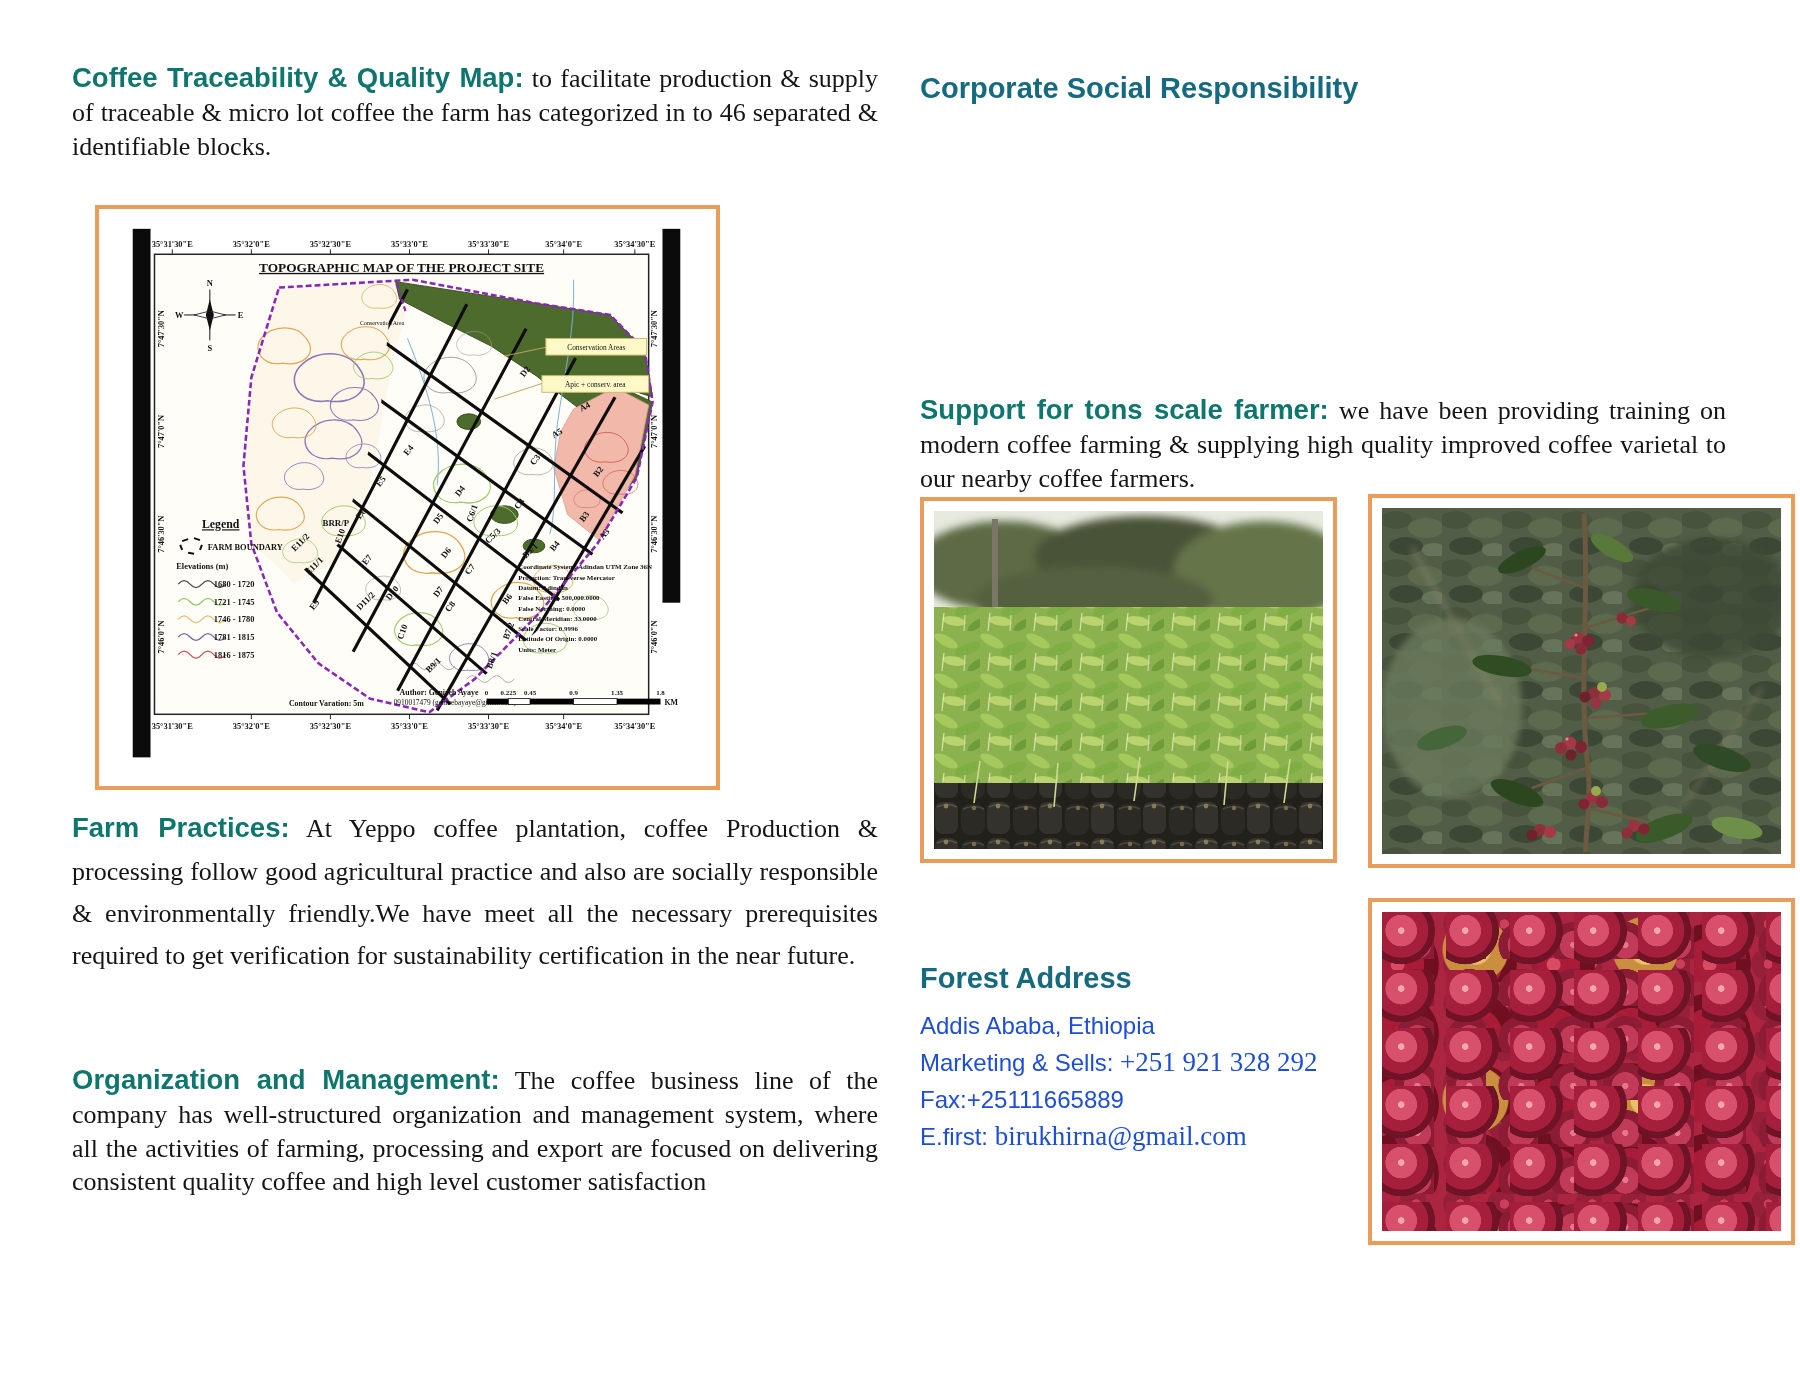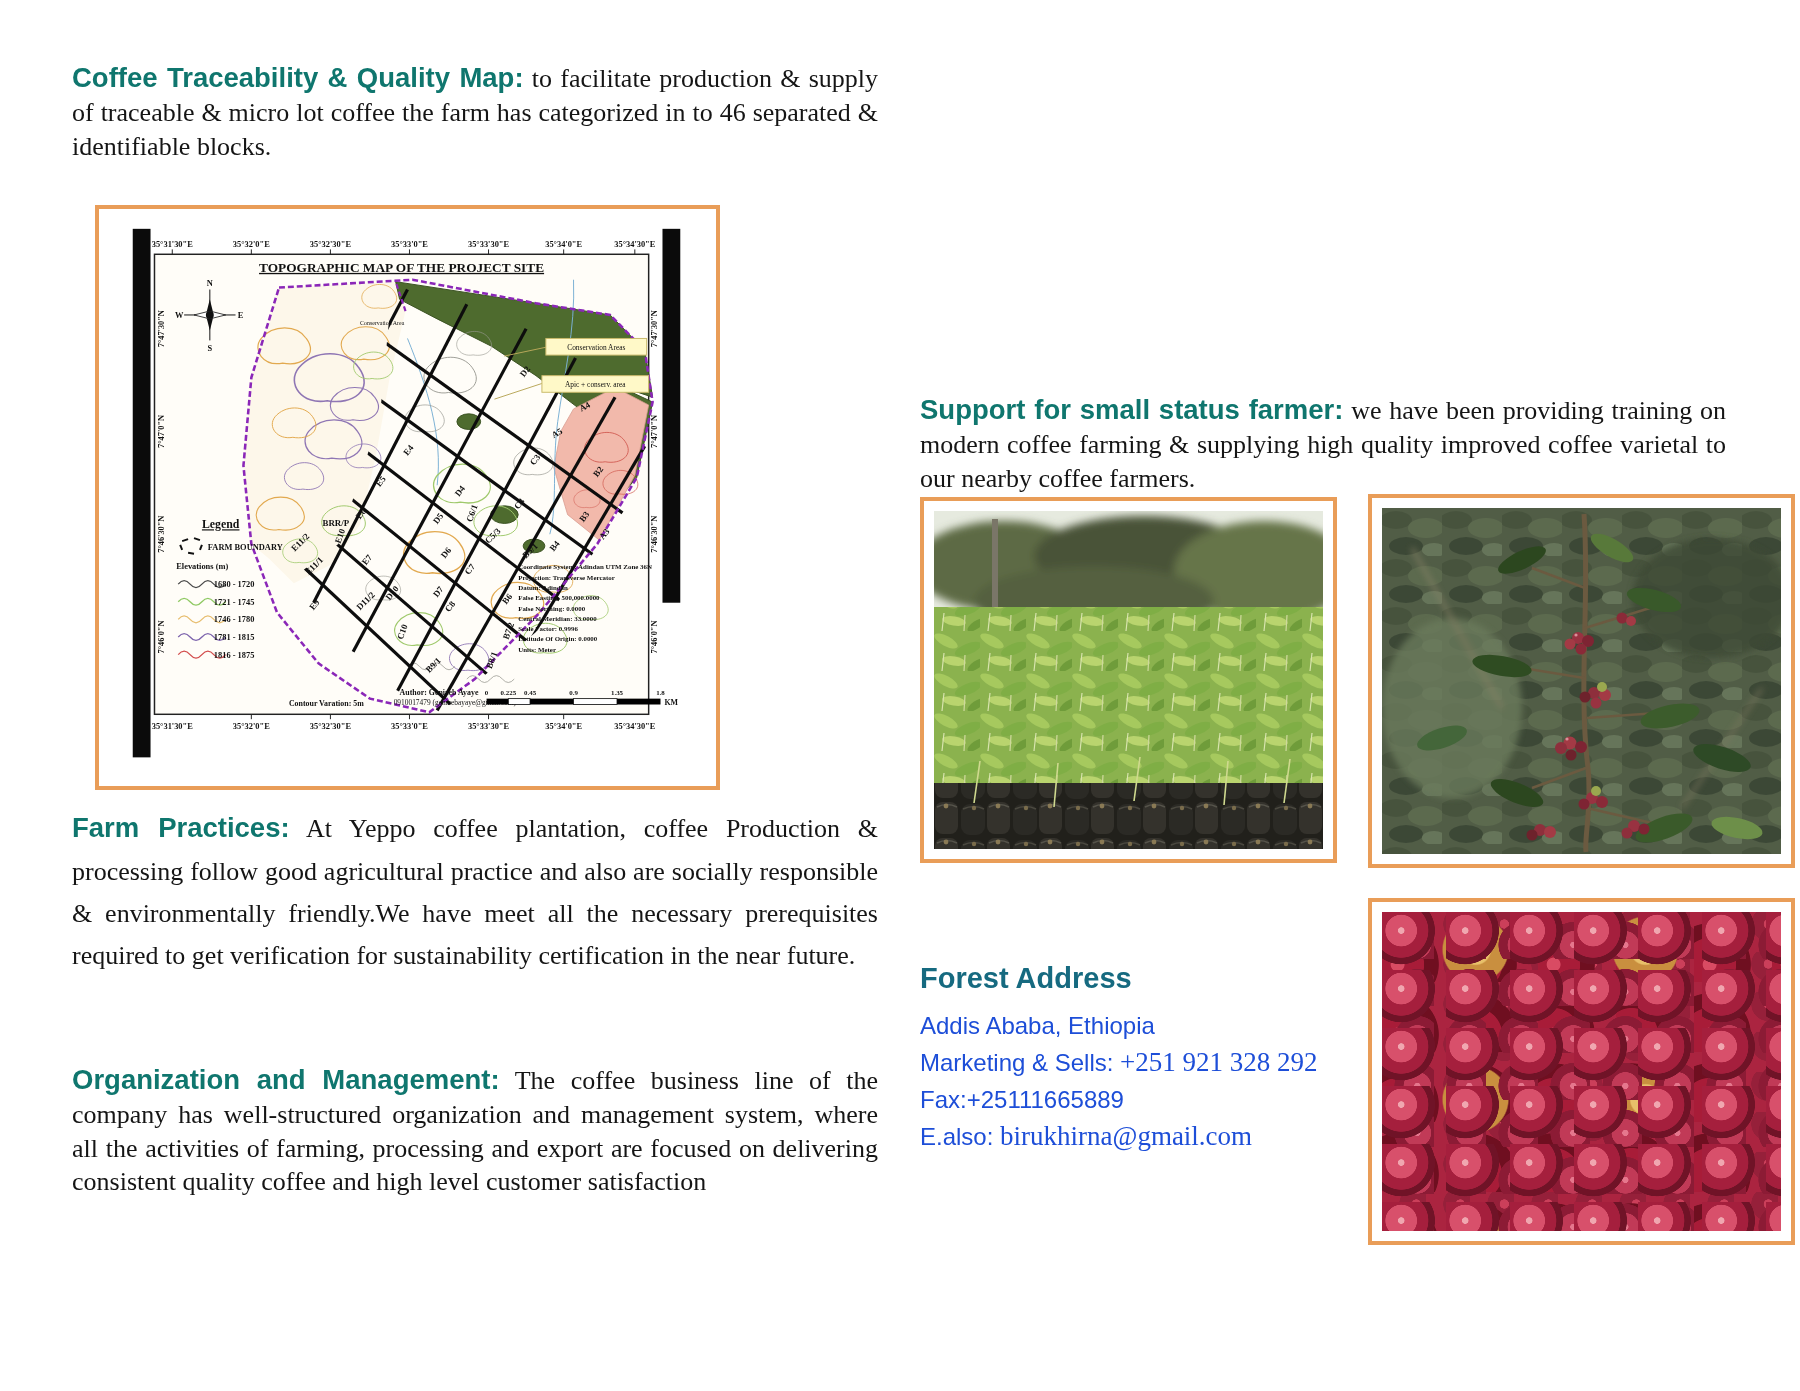--- a/index.html
+++ b/index.html
@@ -315,25 +315,26 @@
     <span class="h-inline">Organization and Management:</span>
     <span>The coffee business line of the company has well-structured organization and management system, where all the activities of farming, processing and export are focused on delivering consistent quality coffee and high level customer satisfaction</span>
   </p>
 
   <p class="para" style="left:72px;top:806px;width:806px;line-height:1.62;">
     <span class="h-inline">Farm Practices:</span>
     <span>At Yeppo coffee plantation, coffee Production &amp; processing follow good agricultural practice and also are socially responsible &amp; environmentally friendly.We have meet all the necessary prerequisites required to get verification for sustainability certification in the near future.</span>
   </p>
 
 
+  <h2 class="h-block" style="left:920px;top:72px;">Corporate Social Responsibility</h2>
 
 
 
   <p class="para" style="left:920px;top:392px;width:806px;">
-    <span class="h-inline">Support for small status farmer:</span>
+    <span class="h-inline">Support for tons scale farmer:</span>
     <span>we have been providing training on modern coffee farming &amp; supplying high quality improved coffee varietal to our nearby coffee farmers.</span>
   </p>
 
   <div class="frame" style="left:920px;top:497px;width:417px;height:366px;">
     <svg class="ph" viewBox="0 0 389 338" preserveAspectRatio="none">
       <defs>
         <pattern id="leaves" width="46" height="40" patternUnits="userSpaceOnUse">
           <rect width="46" height="40" fill="#8bb24e"></rect>
           <ellipse cx="12" cy="10" rx="13" ry="5" fill="#a6c95e" transform="rotate(28 12 10)"></ellipse>
           <ellipse cx="34" cy="18" rx="14" ry="5.5" fill="#7fae45" transform="rotate(-22 34 18)"></ellipse>
@@ -469,18 +470,18 @@
 
   <h2 class="h-block" style="left:920px;top:962px;">Forest Address</h2>
   <div class="contact" style="left:920px;top:1008px;width:430px;">
     <div>Addis Ababa, Ethiopia</div>
     <div>
       <span>Marketing &amp; Sells:</span>
       <span class="serifval">+251 921 328 292</span>
     </div>
     <div>Fax:+25111665889</div>
     <div>
-      <span>E.also:</span>
+      <span>E.first:</span>
       <span class="serifval">birukhirna@gmail.com</span>
     </div>
   </div>
 
 </div>
 
 </body></html>

